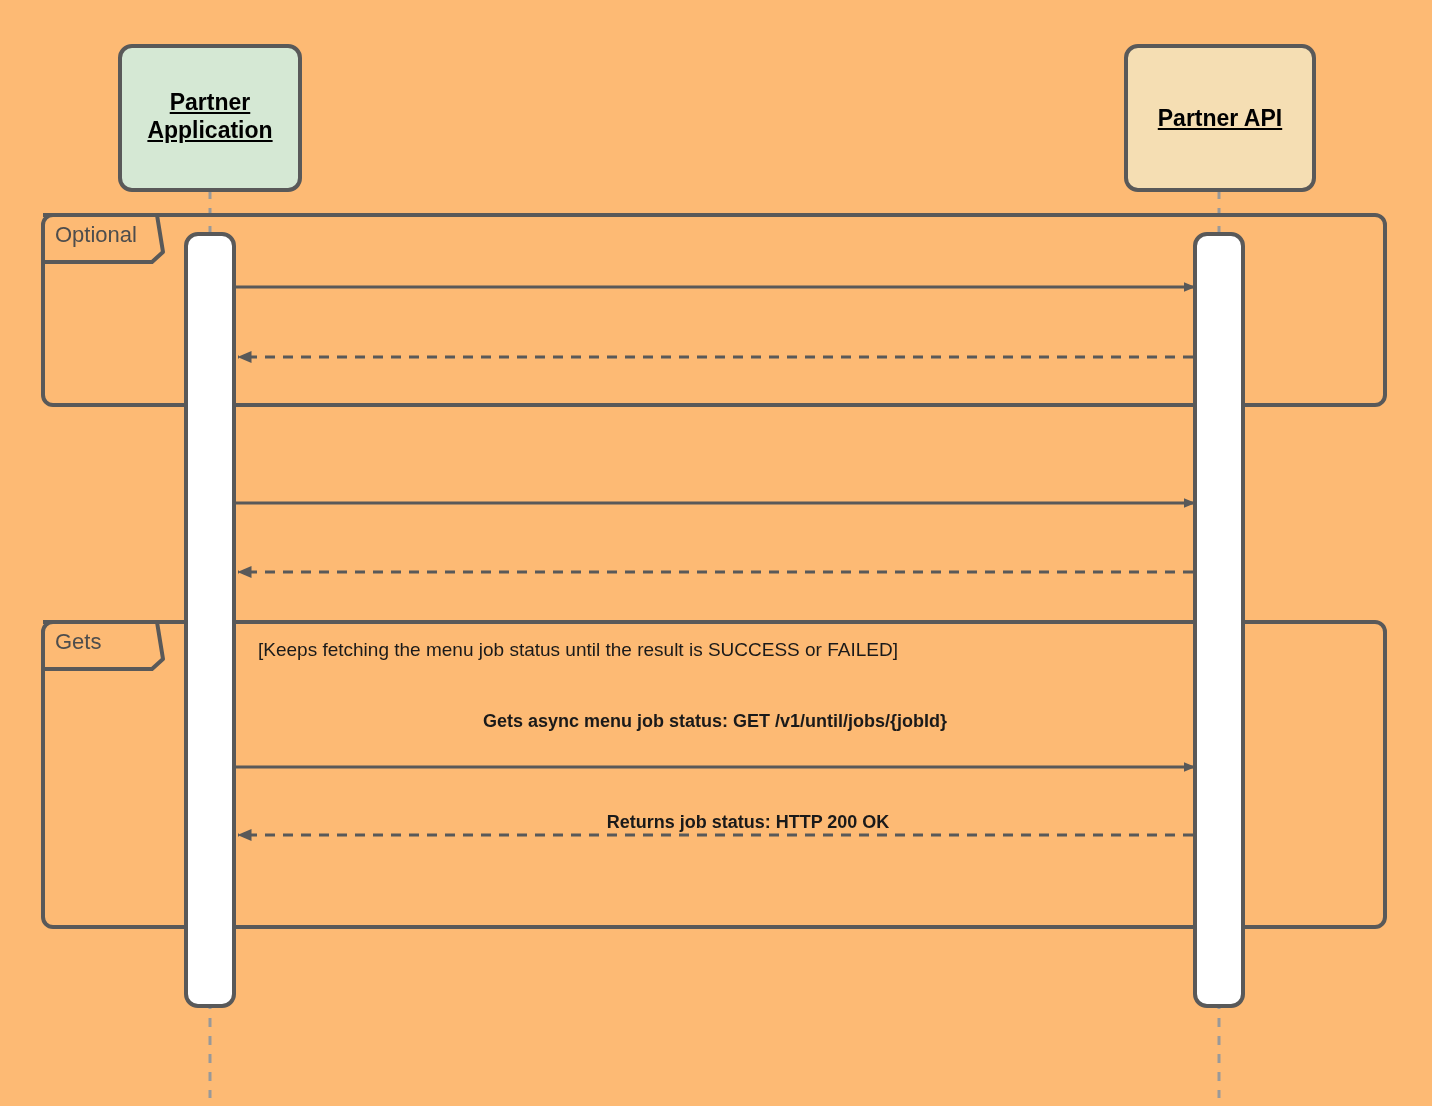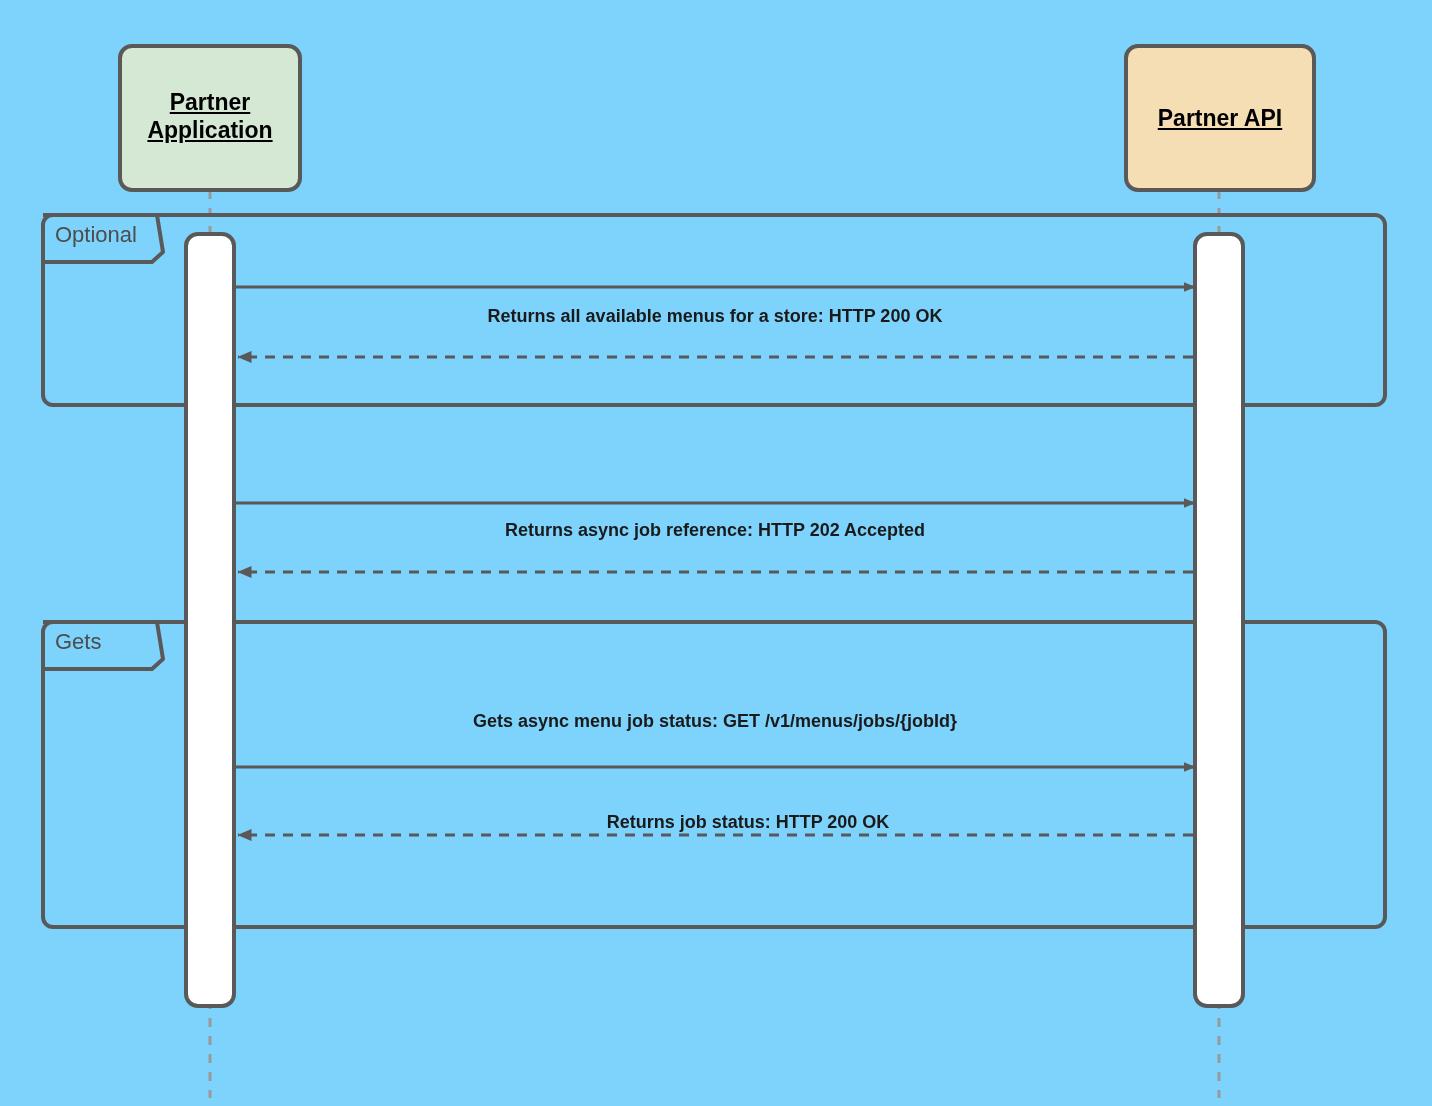--- a/index.html
+++ b/index.html
@@ -11,21 +11,21 @@
   body {
     font-family: "Liberation Sans", sans-serif;
     width: 1432px;
     height: 1106px;
     overflow: hidden;
   }
   #diagram-root {
     position: relative;
     width: 1432px;
     height: 1106px;
-    background: #7dd3fc;
+    background: #fdba74;
   }
   svg.layer {
     position: absolute;
     top: 0;
     left: 0;
     width: 1432px;
     height: 1106px;
   }
   .txt-layer {
     position: absolute;
@@ -145,25 +145,24 @@
     </div>
 
     <div class="participant-label" style="left:1126px; top:104px; width:188px;">
       <span>Partner API</span>
     </div>
 
     <div class="frag-label" style="left:55px; top:222px;">Optional</div>
 
     <div class="frag-label" style="left:55px; top:629px;">Gets</div>
 
+    <div class="guard-label" style="left:258px; top:638px;">[Keeps fetching the menu job status until the result is SUCCESS or FAILED]</div>
 
 
-    <div class="msg-label centered" style="left:715px; top:305px;">Returns all available menus for a store: HTTP 200 OK</div>
 
 
-    <div class="msg-label centered" style="left:715px; top:519px;">Returns async job reference: HTTP 202 Accepted</div>
 
-    <div class="msg-label centered" style="left:715px; top:710px;">Gets async menu job status: GET /v1/menus/jobs/{jobId}</div>
+    <div class="msg-label centered" style="left:715px; top:710px;">Gets async menu job status: GET /v1/until/jobs/{jobId}</div>
 
     <div class="msg-label centered" style="left:748px; top:811px;">Returns job status: HTTP 200 OK</div>
 
   </div>
 </div>
 
 </body></html>

